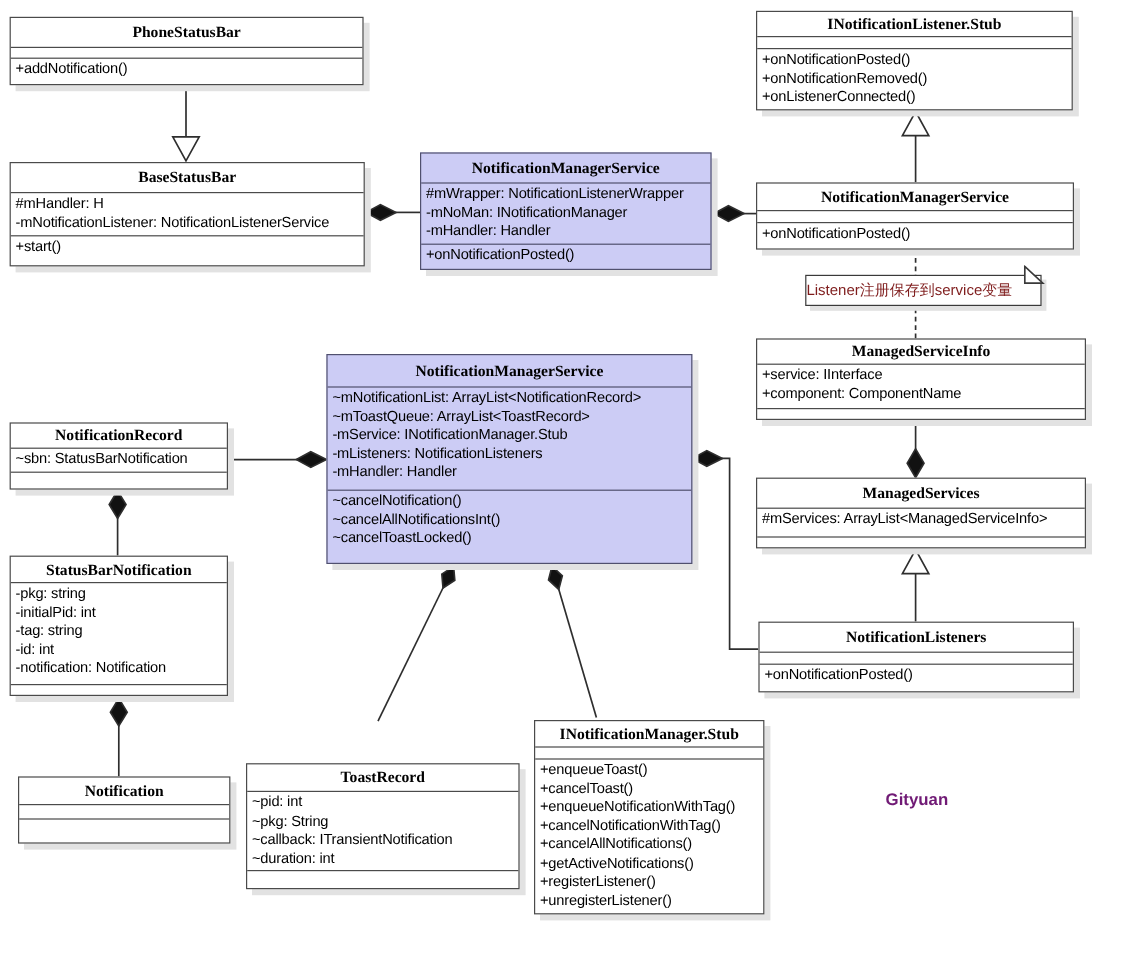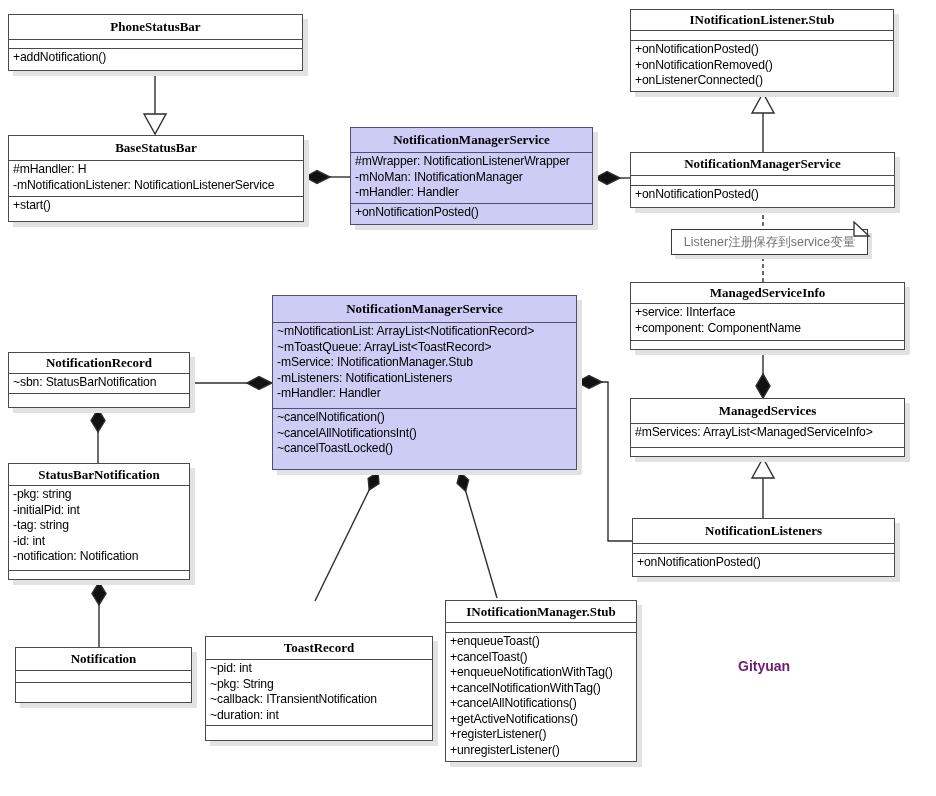--- a/index.html
+++ b/index.html
@@ -23,22 +23,22 @@
     font-size:12.2px;letter-spacing:-0.15px;color:#000;
     line-height:15.5px;padding:1px 4px;box-sizing:border-box;flex:0 0 auto;
     overflow:hidden;
   }
   .cls .a{border-bottom:1.4px solid #4a4a4a;}
   .cls .a div,.cls .m div{white-space:nowrap;}
   .accent{border-color:#50506e;}
   .accent .t,.accent .a{border-color:#50506e;}
   .note{
     position:absolute;background:#ffffff;border:1.4px solid #3a3a3a;
-    box-sizing:border-box;display:flex;align-items:center;justify-content:center;
-    font-size:12.5px;color:#737373;box-shadow:4px 4px 0 #e2e2e2;white-space:nowrap;
+    box-sizing:border-box;display:flex;align-items:center;
+    font-size:12.5px;color:#7f1d1d;box-shadow:4px 4px 0 #e2e2e2;white-space:nowrap;
   }
   .note svg{position:absolute;}
   .watermark{
     position:absolute;font-size:14px;font-weight:bold;color:#701a75;
   }
 </style>
 </head>
 <body>
 
 <div id="canvas">

